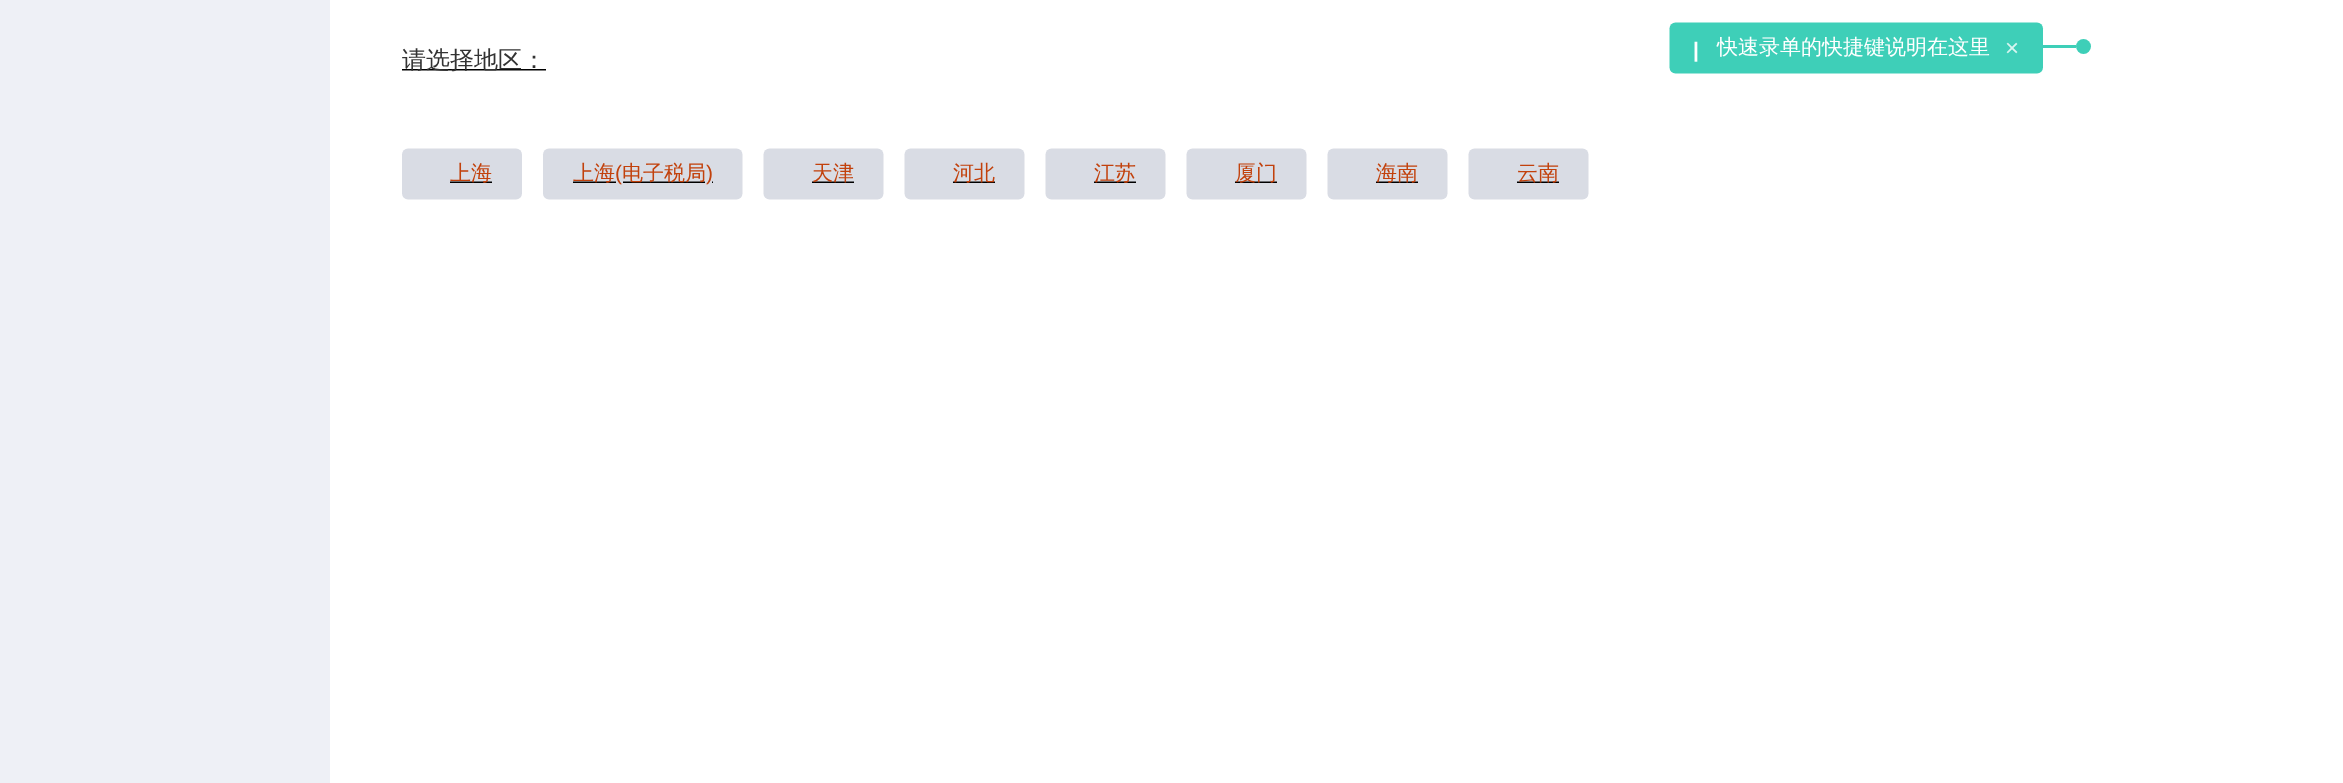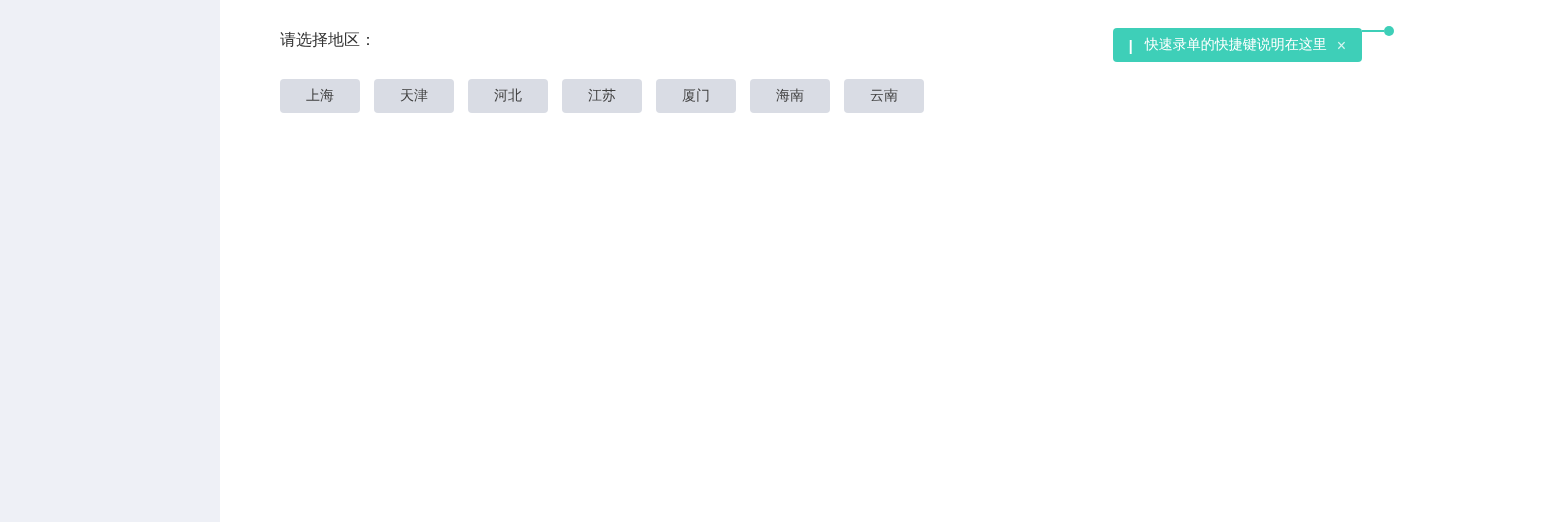--- a/index.html
+++ b/index.html
@@ -26,53 +26,55 @@
       background: #eef0f6;
     }
 
     .main-content {
       position: absolute;
       left: 220px;
       top: 0;
       right: 0;
       bottom: 0;
       background: #ffffff;
-      padding: 30px 60px;
+      padding: 30px 48px;
+      text-decoration: underline;
     }
 
     .page-title {
       font-size: 16px;
       color: #333;
       margin-bottom: 28px;
       font-weight: normal;
     }
 
     .region-buttons {
       display: flex;
       flex-wrap: wrap;
       gap: 14px;
     }
 
     .region-btn {
       background: #d9dce4;
-      color: #404040;
+      color: #c2410c;
       border: none;
       border-radius: 4px;
       padding: 8px 20px;
       font-size: 14px;
       cursor: pointer;
       min-width: 80px;
-      text-align: center;
+      text-align: right;
       font-family: 'Microsoft YaHei', Arial, sans-serif;
+      margin-top: 20px;
     }
 
     
     .tooltip-bubble {
       position: absolute;
-      top: 28px;
+      top: 15px;
       right: 200px;
       background: #3ecfb8;
       color: #fff;
       font-size: 14px;
       padding: 8px 16px;
       border-radius: 4px;
       display: flex;
       align-items: flex-end;
       gap: 10px;
       white-space: nowrap;
@@ -114,20 +116,21 @@
 <body>
 
 <div class="sidebar"></div>
 
 <div class="main-content">
   <div class="page-title">请选择地区：</div>
 
   <div class="region-buttons">
 
   <button class="region-btn">上海</button>
+      <button class="region-btn">上海(电子税局)</button>
       <button class="region-btn">天津</button>
       <button class="region-btn">河北</button>
       <button class="region-btn">江苏</button>
       <button class="region-btn">厦门</button>
       <button class="region-btn">海南</button>
       <button class="region-btn">云南</button>
     </div>
 </div>
 
 <div class="tooltip-bubble">

